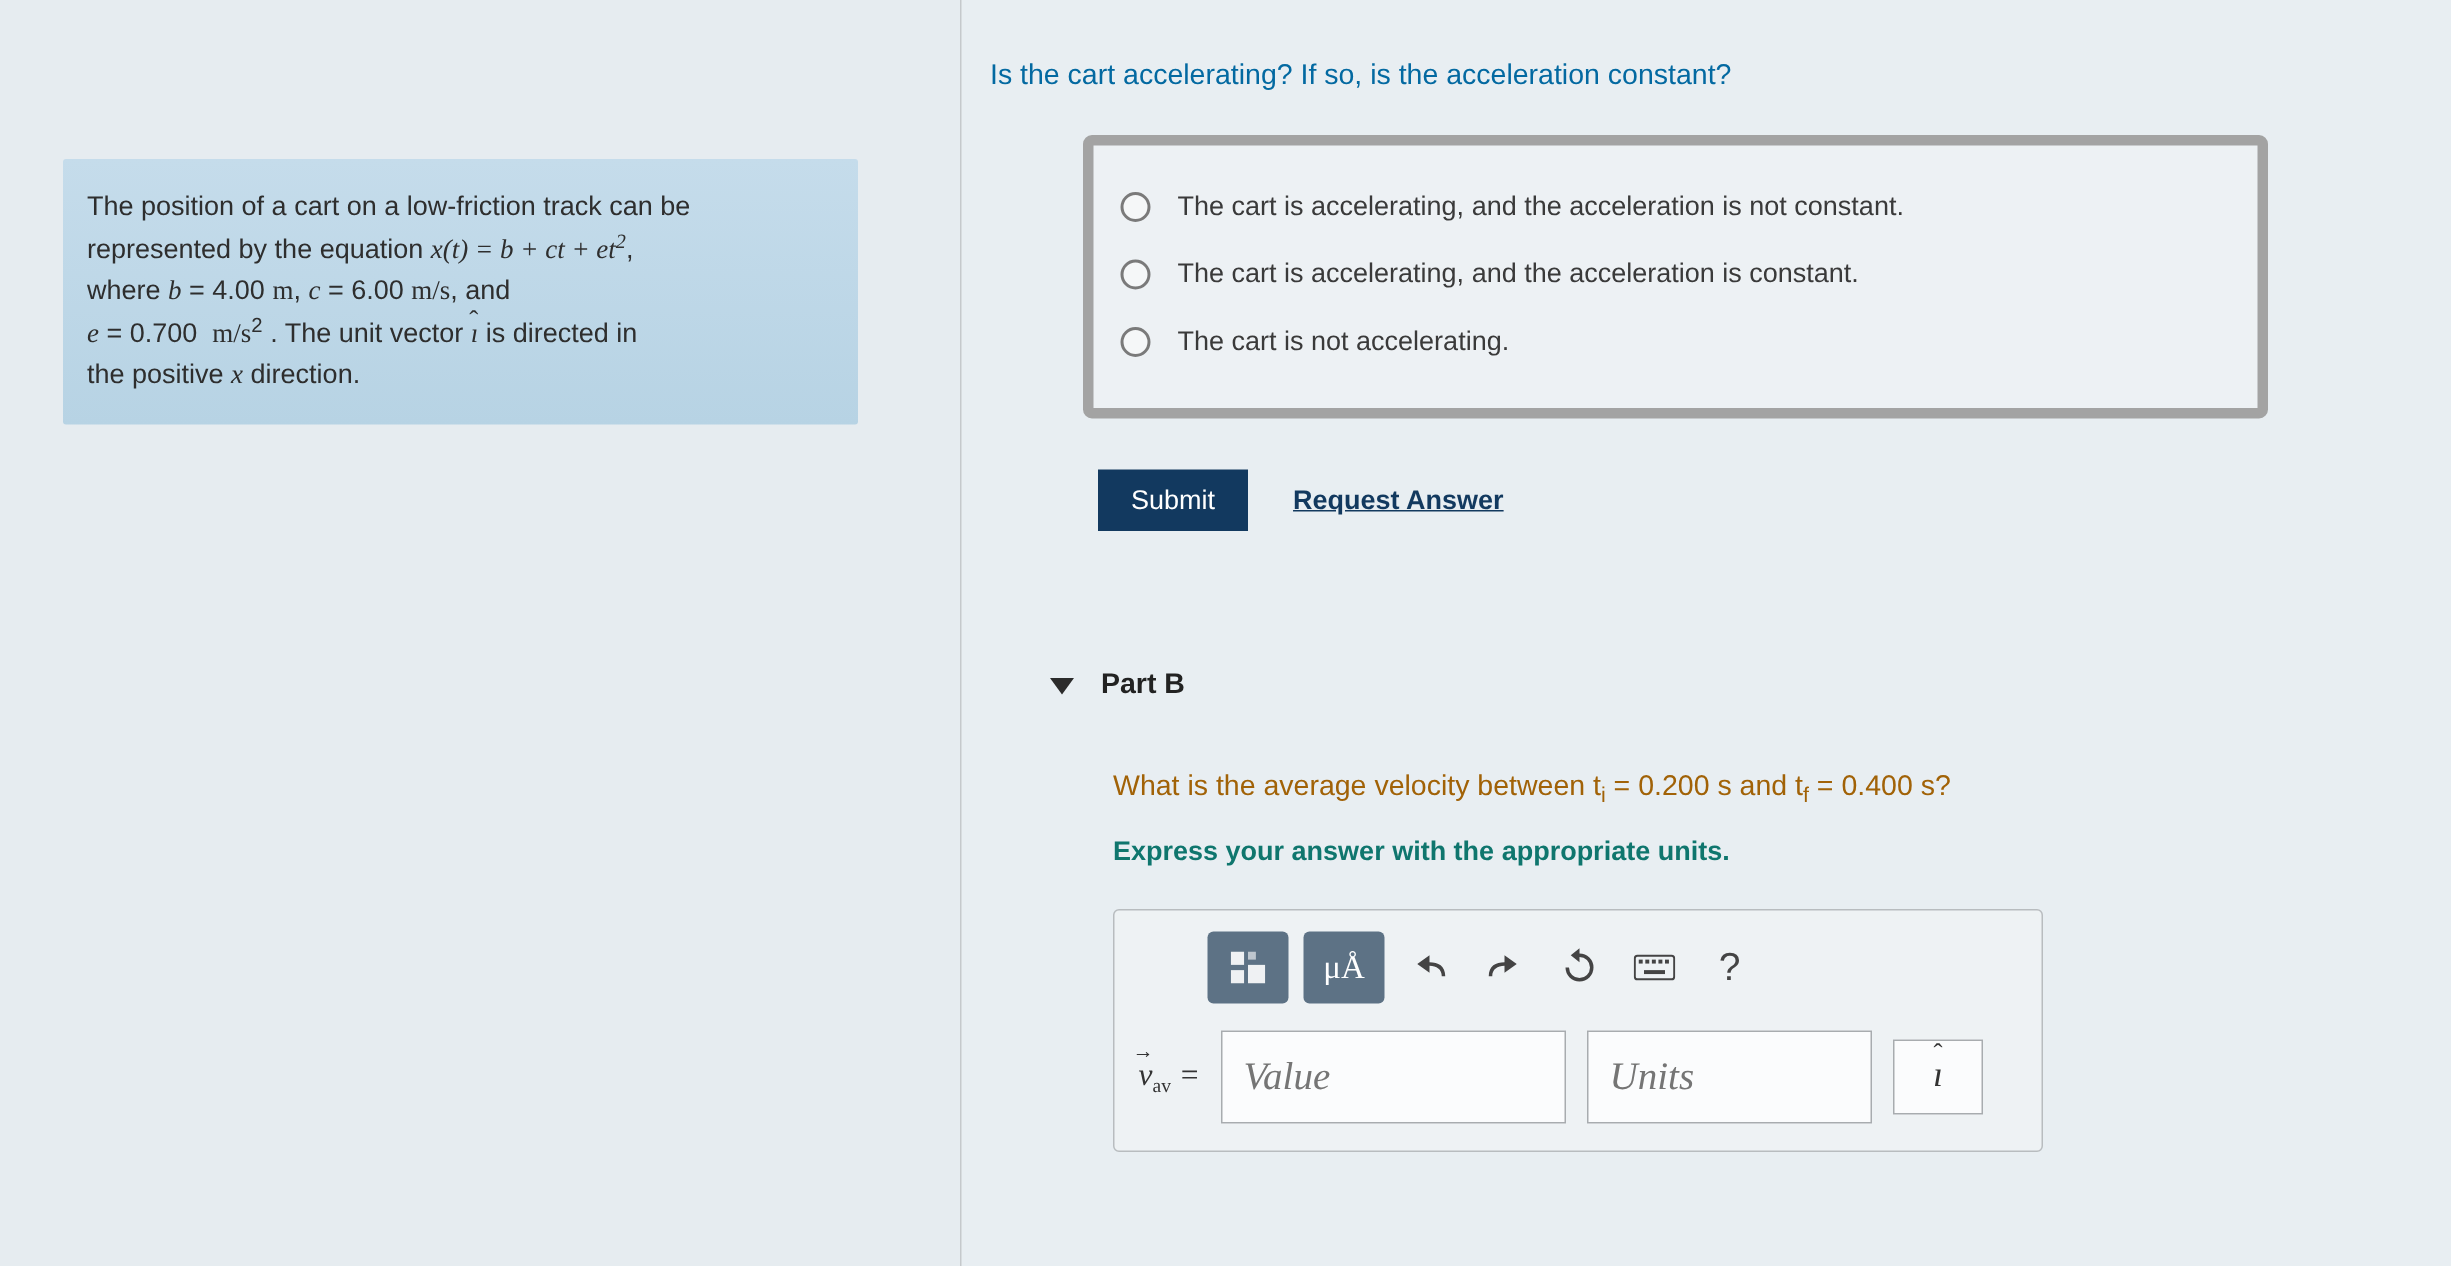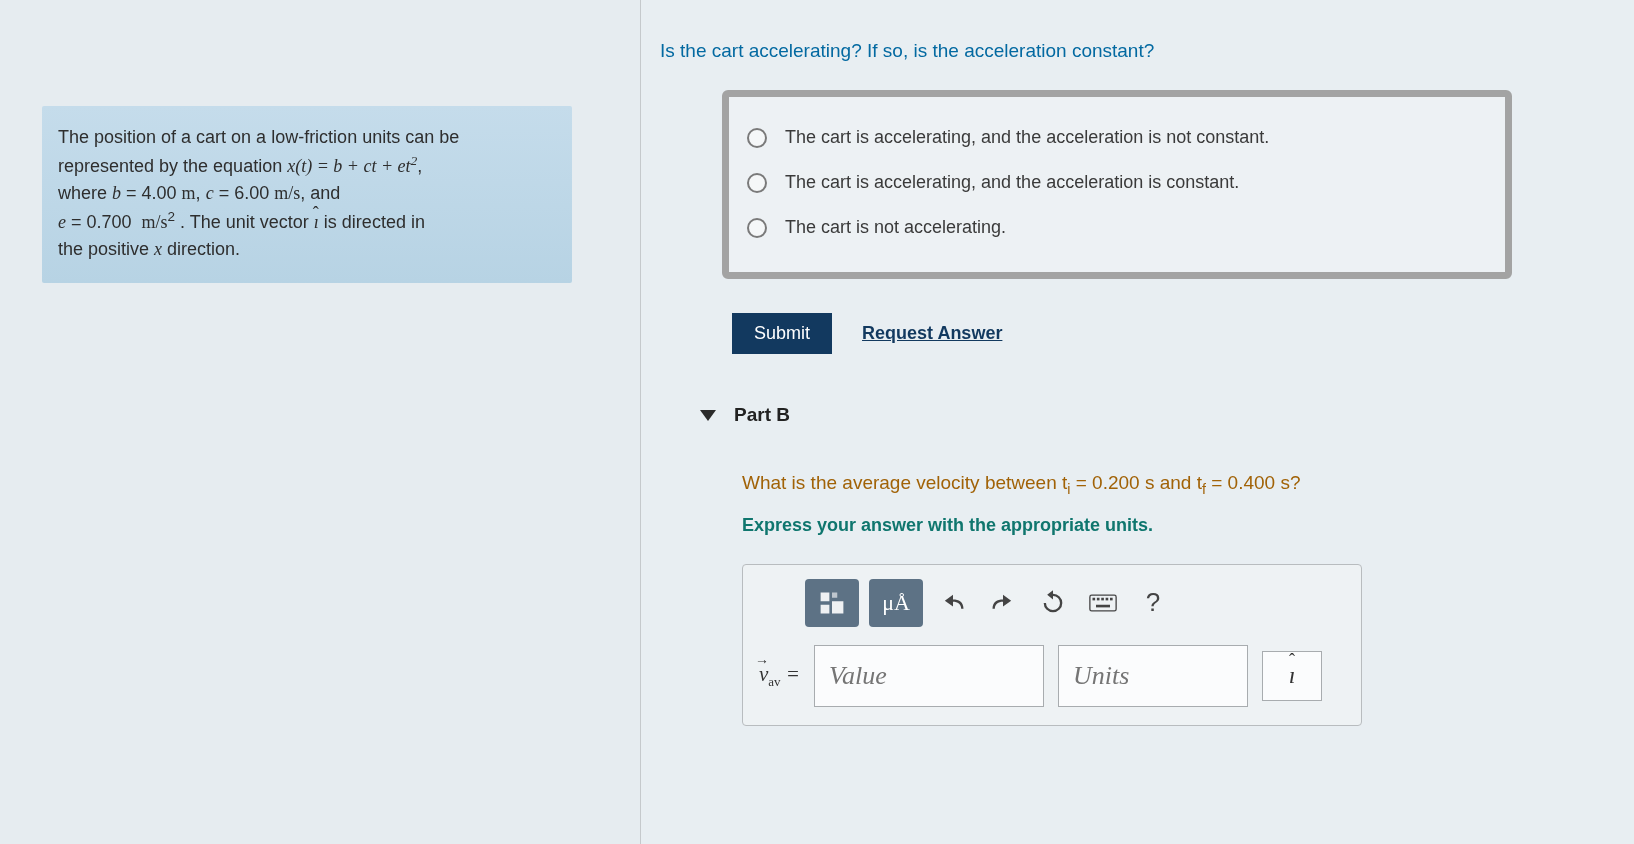--- a/index.html
+++ b/index.html
@@ -85,21 +85,21 @@
   }
   .request-link {
     color: #12395f;
     font-size: 18px;
     font-weight: bold;
     text-decoration: underline;
     cursor: pointer;
   }
   .part-header {
     margin-left: 40px;
-    margin-top: 50px;
+    margin-top: 92px;
     display:flex; align-items:center; gap: 18px;
   }
   .caret {
     width:0;height:0;
     border-left:8px solid transparent;
     border-right:8px solid transparent;
     border-top:11px solid #2b2b2b;
   }
   .part-label { font-weight:bold; font-size:19px; color:#222; }
   .partB-question {
@@ -181,21 +181,21 @@
   .ihat-box::after { content:"ˆ"; position:absolute; top:-2px; font-style:normal; font-size:18px;}
   .sub { font-size: 0.75em; vertical-align: sub; }
   .sup { font-size: 0.75em; vertical-align: super; }
   .tool-q { font-size:26px; color:#444; }
 </style>
 </head>
 <body>
 
 <div class="left-panel">
   <div class="problem-box">
-    <span>The position of a cart on a low-friction units can be</span><br>
+    <span>The position of a cart on a low-friction track can be</span><br>
     <span>represented by the equation </span>
     <span class="math"><span class="rm"></span>x(t) = b + ct + et<span class="sup">2</span></span>,<br>
     <span>where <span class="math">b</span> = 4.00 <span class="math rm">m</span>, <span class="math">c</span> = 6.00 <span class="math rm">m/s</span>, and</span><br>
     <span><span class="math">e</span> = 0.700 &nbsp;<span class="math rm">m/s</span><span class="sup">2</span> . The unit vector <span class="math hat">ı</span> is directed in</span><br>
     <span>the positive <span class="math">x</span> direction.</span>
   </div>
 </div>
 
 <div class="divider"></div>
 

